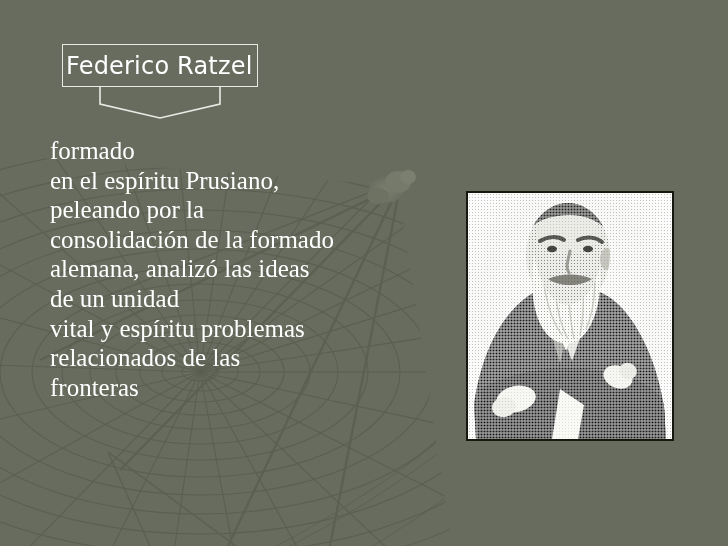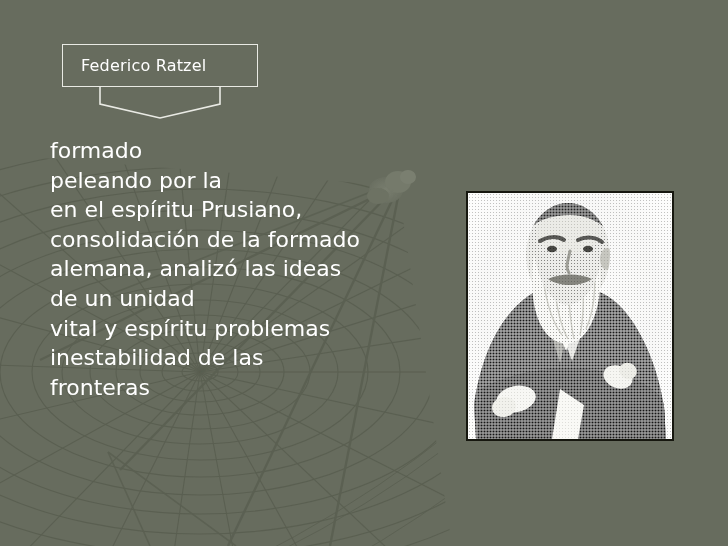--- a/index.html
+++ b/index.html
@@ -34,23 +34,23 @@
     left: 62px;
     top: 44px;
     width: 196px;
     height: 43px;
     border: 1px solid #e9eae4;
     box-sizing: border-box;
     z-index: 3;
   }
   #title-text {
     position: absolute;
-    left: 18px;
+    left: 3px;
     top: 7px;
-    font-size: 16px;
+    font-size: 24px;
     line-height: 28px;
     color: #ffffff;
     white-space: nowrap;
     letter-spacing: .2px;
   }
   
   #callout-tail {
     position: absolute;
     left: 62px;
     top: 86px;
@@ -61,22 +61,23 @@
   }
 
   
   #body-text {
     position: absolute;
     left: 50px;
     top: 136px;
     width: 400px;
     z-index: 3;
     color: #ffffff;
-    font-size: 22px;
+    font-size: 25px;
     line-height: 29.6px;
+    font-family: Liberation Serif, serif;
   }
   #body-text .line {
     white-space: nowrap;
   }
 
   
   #portrait-frame {
     position: absolute;
     left: 466px;
     top: 191px;
@@ -199,27 +200,27 @@
     <span id="title-text">Federico Ratzel</span>
   </div>
 
   <svg id="callout-tail" viewBox="0 0 196 34" preserveAspectRatio="none" aria-hidden="true">
 
     <polyline points="38,0 38,18 98,32 158,18 158,0" fill="none" stroke="#e9eae4" stroke-width="1.6" stroke-linejoin="miter" stroke-linecap="butt"></polyline>
   </svg>
 
   <div id="body-text">
     <div class="line">formado</div>
+    <div class="line">en el espíritu Prusiano,</div>
     <div class="line">peleando por la</div>
-    <div class="line">en el espíritu Prusiano,</div>
     <div class="line">consolidación de la formado</div>
     <div class="line">alemana, analizó las ideas</div>
     <div class="line">de un unidad</div>
     <div class="line">vital y espíritu problemas</div>
-    <div class="line">inestabilidad de las</div>
+    <div class="line">relacionados de las</div>
     <div class="line">fronteras</div>
   </div>
 
   <div id="portrait-frame">
     <svg id="portrait-img" viewBox="0 0 204 246" preserveAspectRatio="none" aria-hidden="true">
       <defs>
 
         <pattern id="halftone" width="3" height="3" patternUnits="userSpaceOnUse">
           <rect width="3" height="3" fill="#ffffff"></rect>
           <circle cx="1.5" cy="1.5" r="1.05" fill="#000000"></circle>

